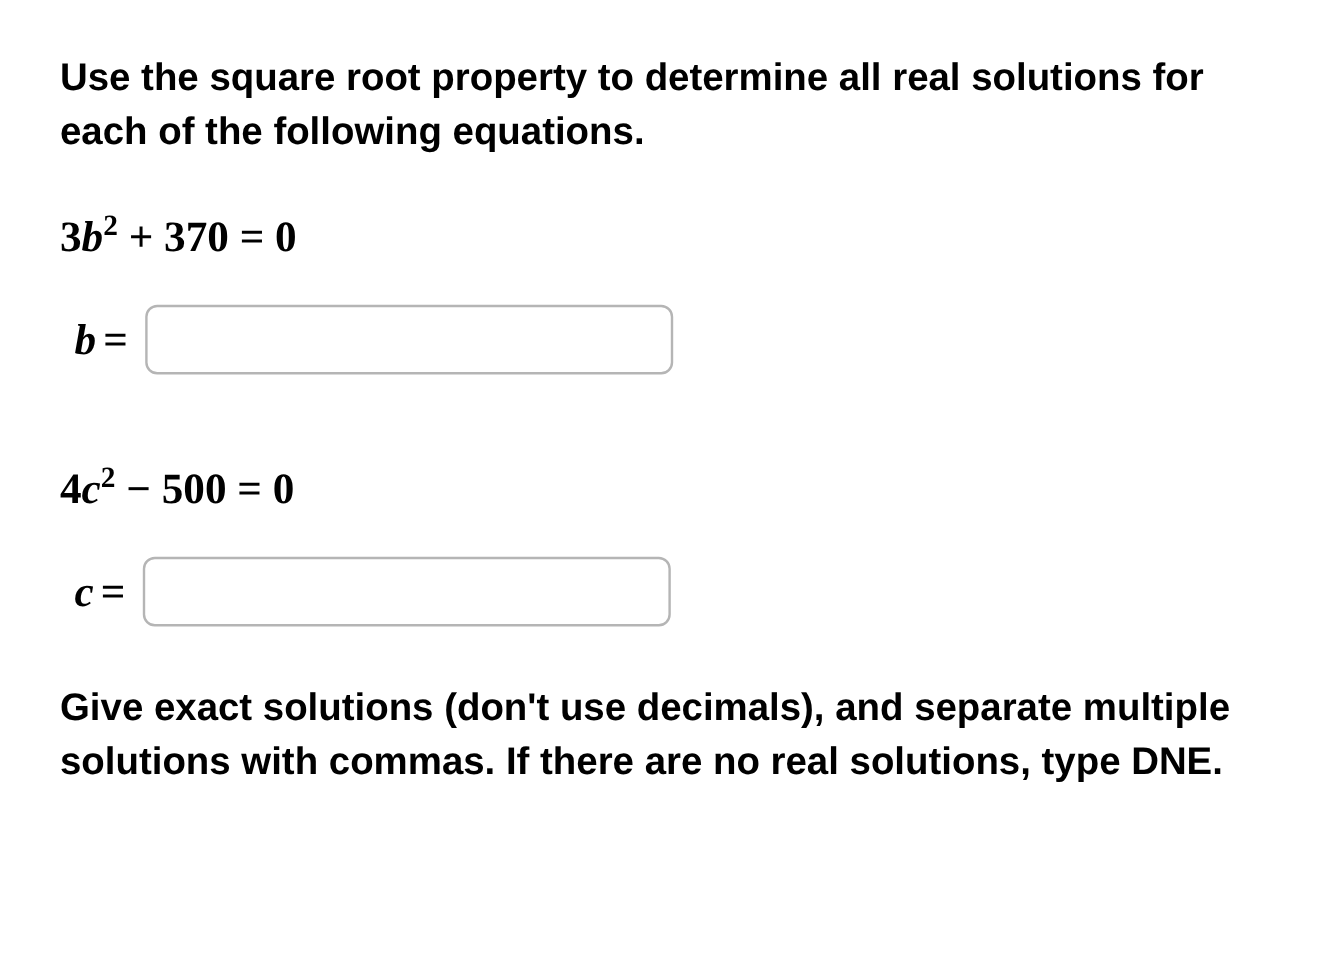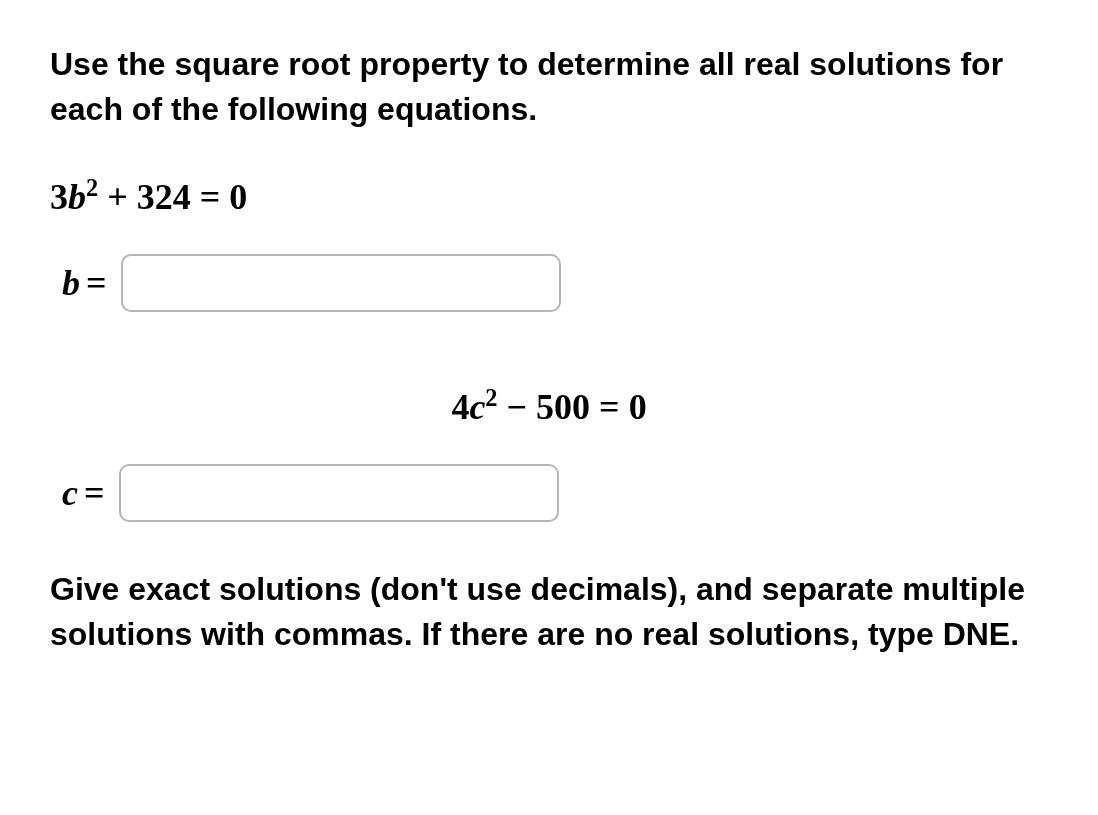--- a/index.html
+++ b/index.html
@@ -57,35 +57,34 @@
       line-height: 0;
     }
     .math-var {
       font-style: italic;
     }
     .footer-note {
       margin-top: 0;
     }
     .second-block {
       margin-top: 10px;
-      text-align: center;
     }
     .answer-row-2 {
       margin-bottom: 45px;
     }
   </style>
 </head>
 <body>
 
 <div class="instructions">Use the square root property to determine all real solutions for each of the following equations.</div>
 
 <div class="equation">
   <span>3</span><span class="math-var">b</span><span class="sup">2</span>
   <span>+</span>
-  <span>324</span>
+  <span>370</span>
   <span>=</span>
   <span>0</span>
 </div>
 
 <div class="answer-row">
   <span class="answer-label">b</span>
   <span class="equals">=</span>
   <input type="text" class="answer-input" style="">
 </div>
 

